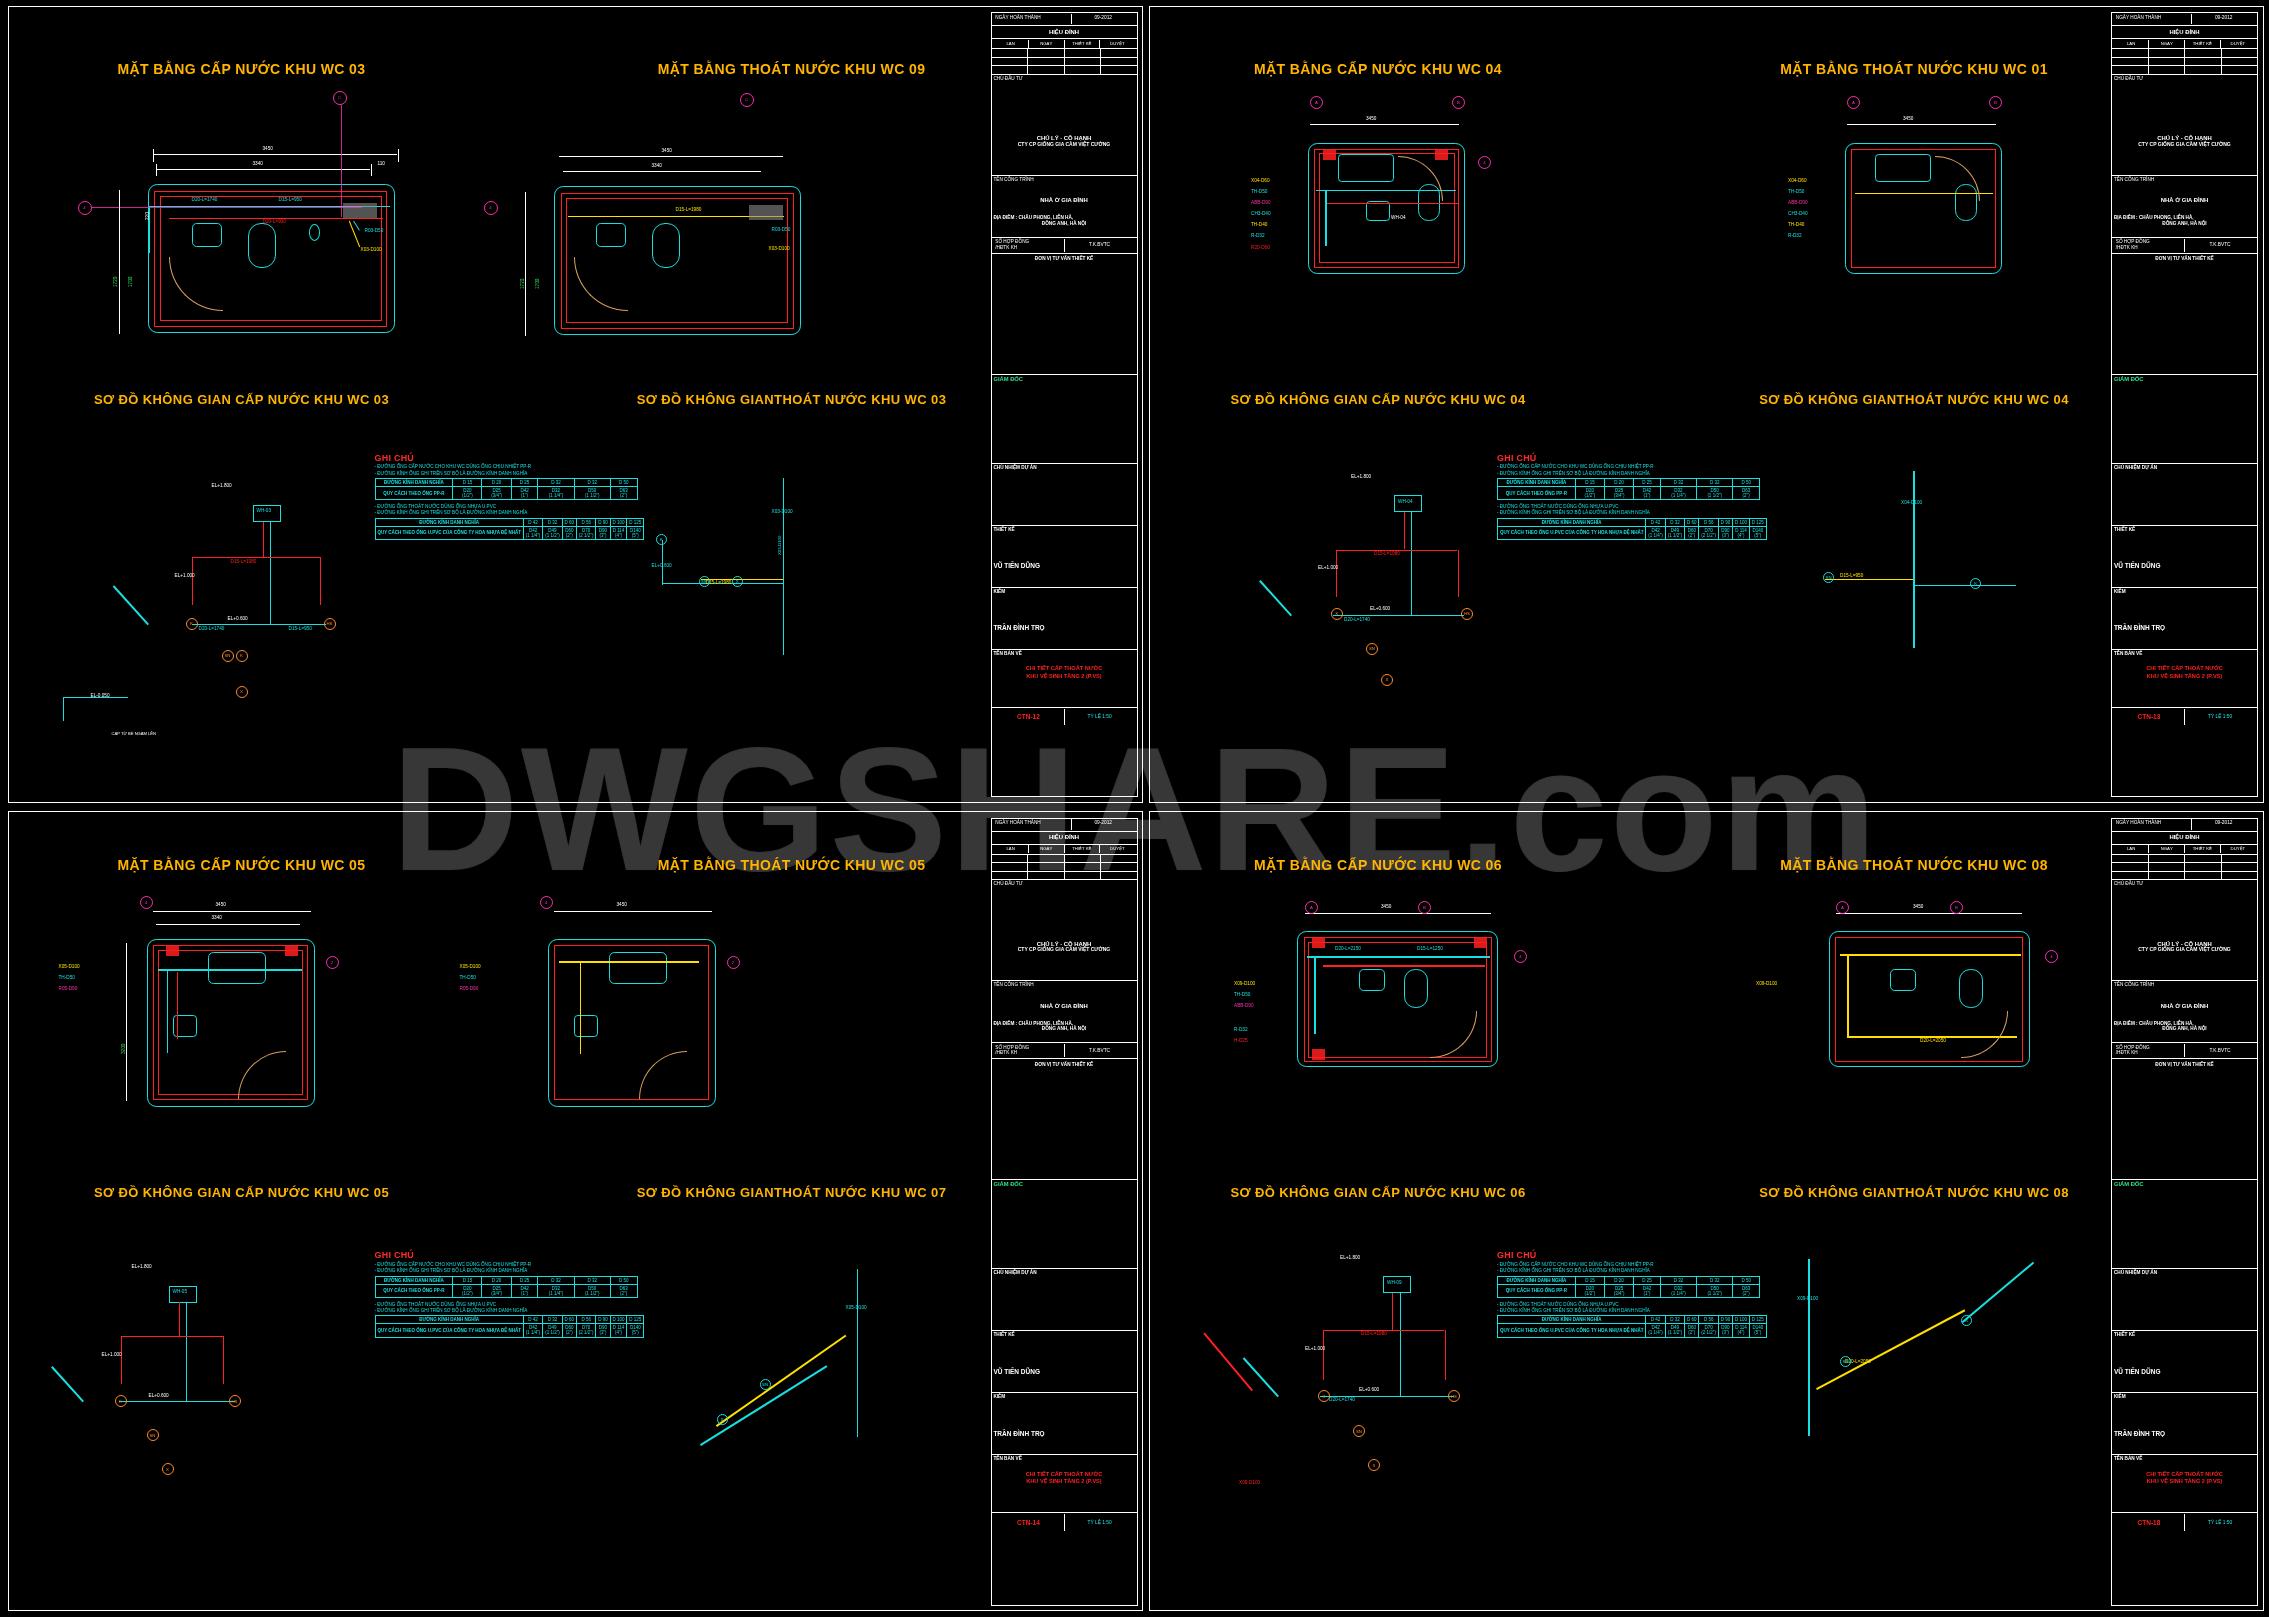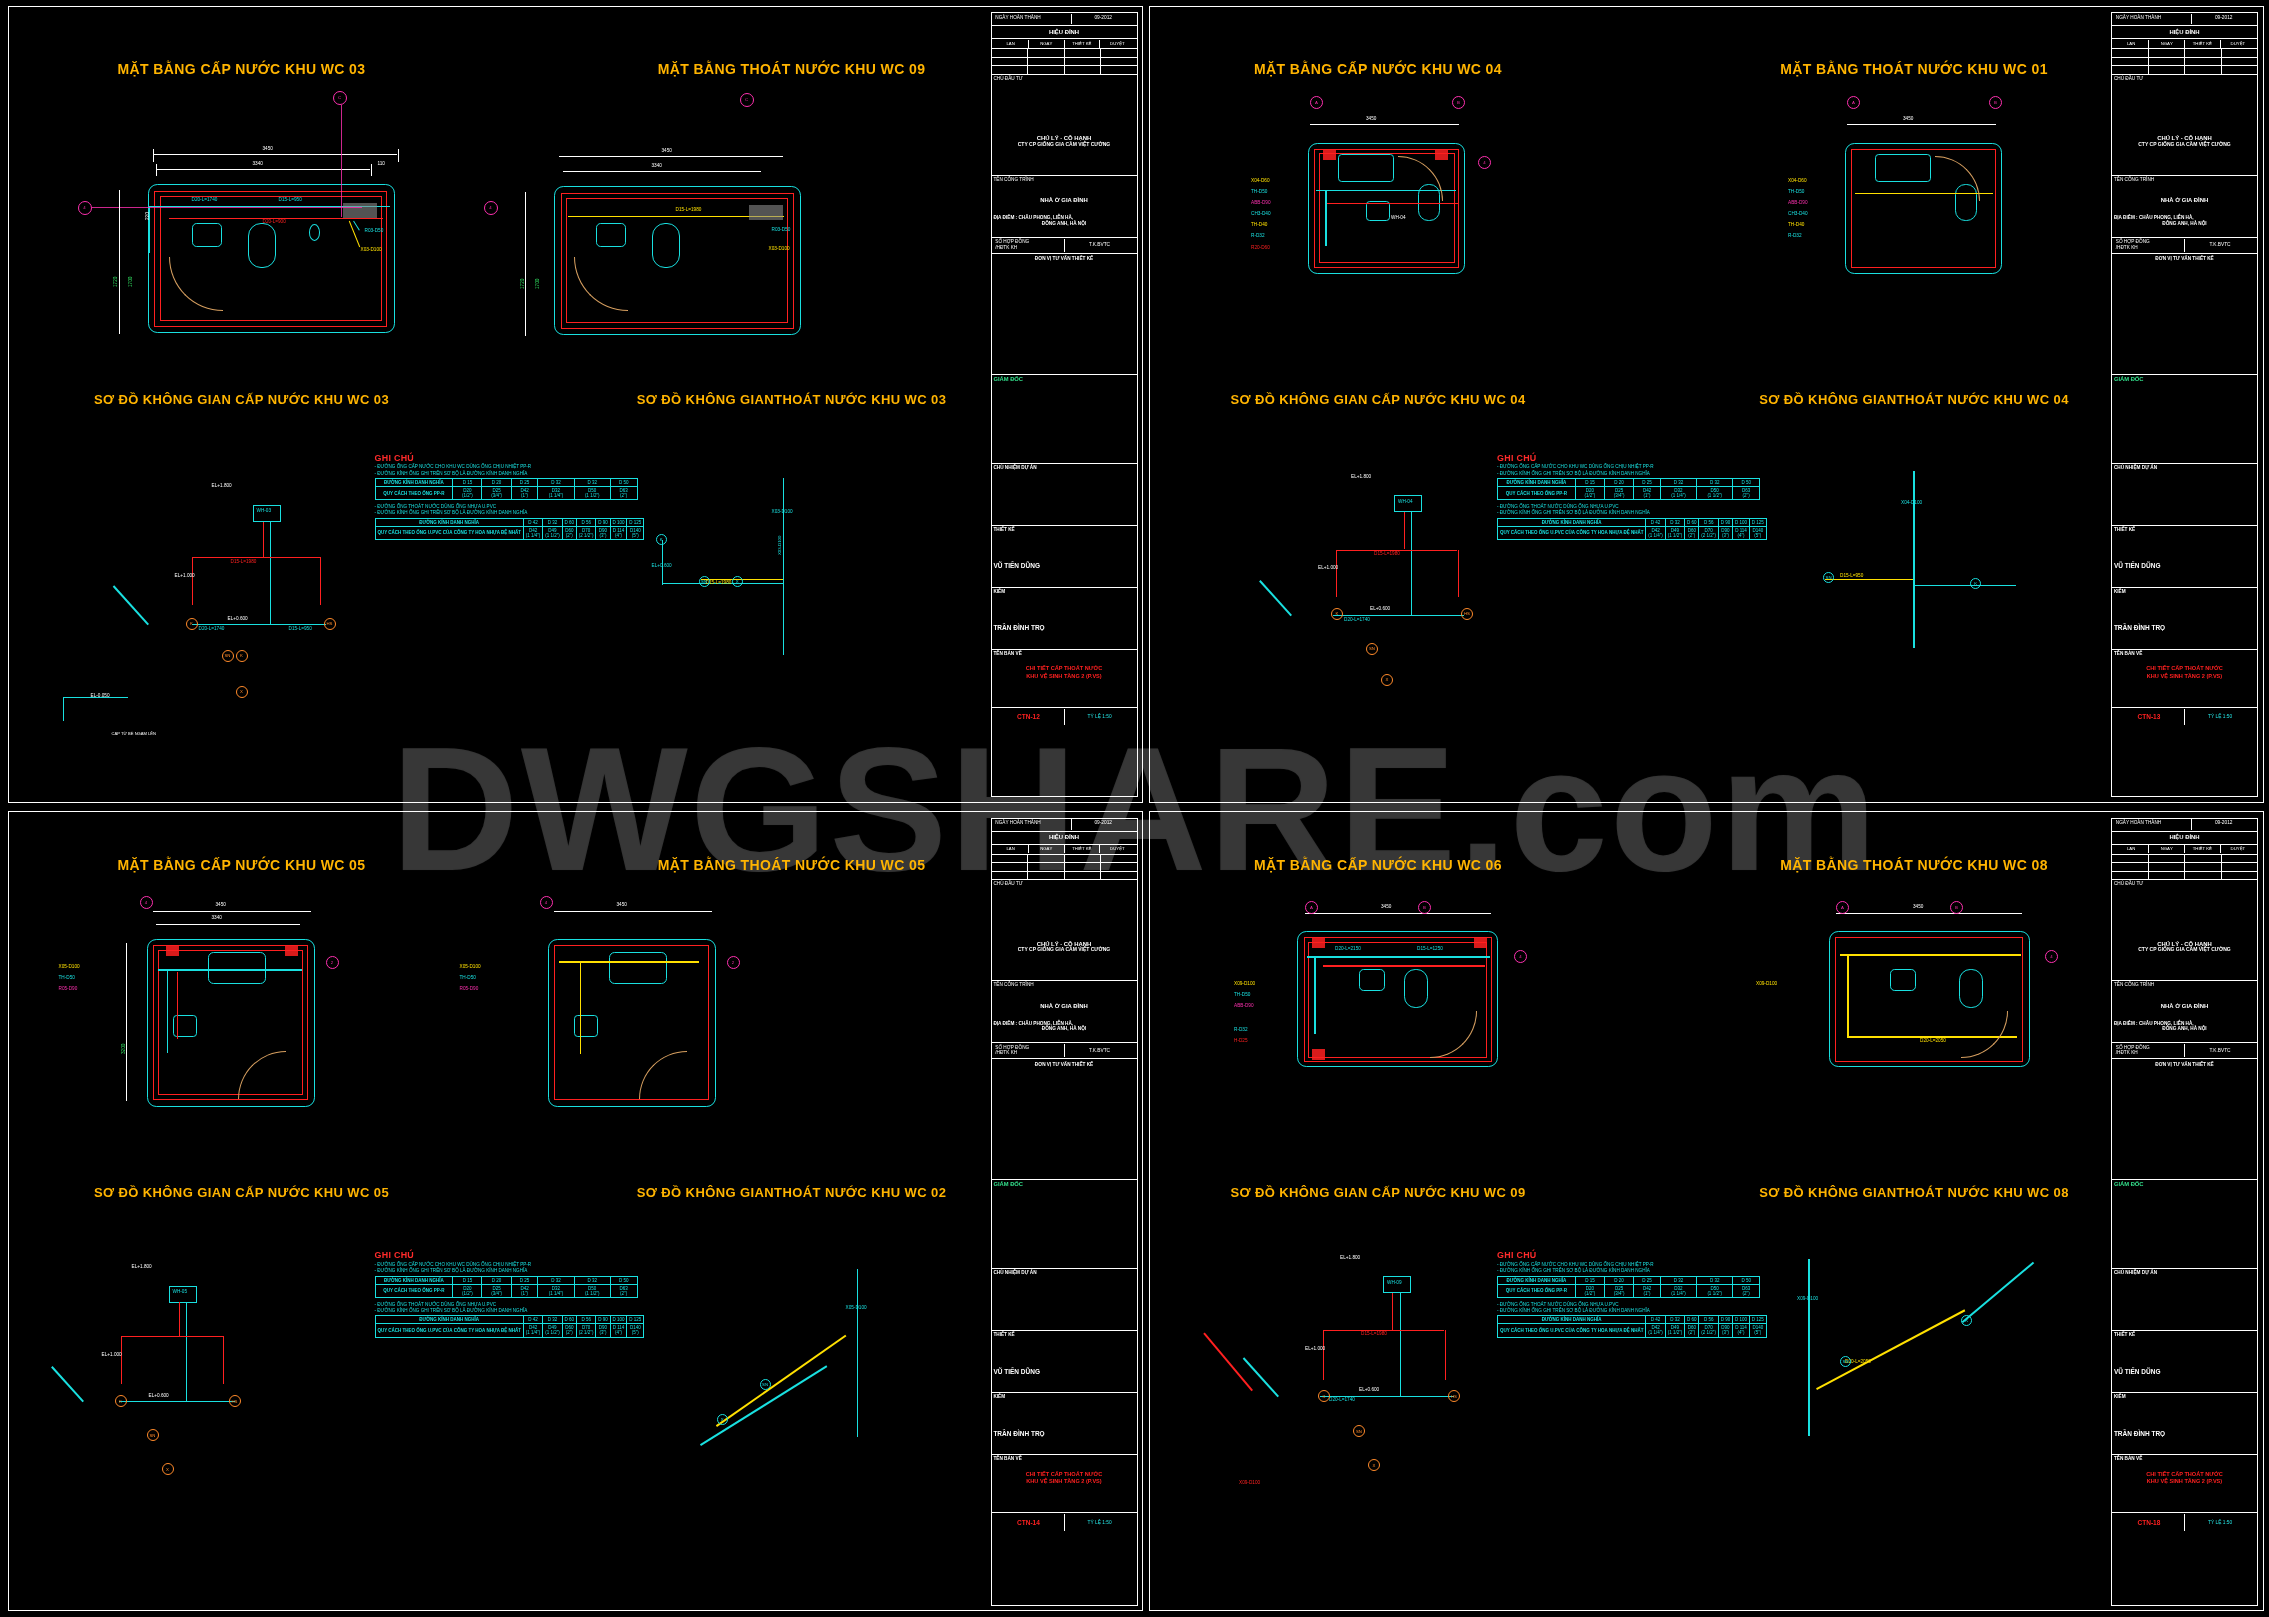--- a/index.html
+++ b/index.html
@@ -543,21 +543,21 @@
         </div>
       </div>
     </div>
   </div>
 
   <div class="quad" style="left:7.5px;top:811px;width:1135px;height:800px;">
 
     <div class="dtitle" style="left:233px;top:45px;">MẶT BẰNG CẤP NƯỚC KHU WC 05</div>
     <div class="dtitle" style="left:783px;top:45px;">MẶT BẰNG THOÁT NƯỚC KHU WC 05</div>
     <div class="dtitle" style="left:233px;top:373px;font-size:13px;">SƠ ĐỒ KHÔNG GIAN CẤP NƯỚC KHU WC 05</div>
-    <div class="dtitle" style="left:783px;top:373px;font-size:13px;">SƠ ĐỒ KHÔNG GIANTHOÁT NƯỚC KHU WC 02</div>
+    <div class="dtitle" style="left:783px;top:373px;font-size:13px;">SƠ ĐỒ KHÔNG GIANTHOÁT NƯỚC KHU WC 07</div>
 
     <div class="hw bg-wht" style="left:144px;top:99px;width:158px;"></div>
     <div class="lbl c-wht" style="left:207px;top:91px;">3450</div>
     <div class="hw bg-wht" style="left:147px;top:112px;width:144px;"></div>
     <div class="lbl c-wht" style="left:203px;top:104px;">3340</div>
     <div class="rrc b-cyan" style="left:138px;top:127px;width:168px;height:168px;border:1.3px solid #19e0e0;"></div>
     <div class="rc b-red" style="left:144px;top:133px;width:155px;height:155px;border:1.3px solid #ff2020;"></div>
     <div class="rc b-red" style="left:149px;top:138px;width:145px;height:145px;border:0.9px solid #ff2020;"></div>
     <div class="rrc b-cyan" style="left:199px;top:140px;width:58px;height:32px;border:1.1px solid #19e0e0;border-radius:5.6px;"></div>
     <div class="rrc b-cyan" style="left:164px;top:203px;width:24px;height:22.4px;border:1.1px solid #19e0e0;border-radius:3.7px;"></div>
@@ -750,21 +750,21 @@
           <span>1:50</span>
         </div>
       </div>
     </div>
   </div>
 
   <div class="quad" style="left:1149px;top:811px;width:1115px;height:800px;">
 
     <div class="dtitle" style="left:228px;top:45px;">MẶT BẰNG CẤP NƯỚC KHU WC 06</div>
     <div class="dtitle" style="left:764px;top:45px;">MẶT BẰNG THOÁT NƯỚC KHU WC 08</div>
-    <div class="dtitle" style="left:228px;top:373px;font-size:13px;">SƠ ĐỒ KHÔNG GIAN CẤP NƯỚC KHU WC 09</div>
+    <div class="dtitle" style="left:228px;top:373px;font-size:13px;">SƠ ĐỒ KHÔNG GIAN CẤP NƯỚC KHU WC 06</div>
     <div class="dtitle" style="left:764px;top:373px;font-size:13px;">SƠ ĐỒ KHÔNG GIANTHOÁT NƯỚC KHU WC 08</div>
 
     <div class="hw bg-wht" style="left:155px;top:101px;width:186px;"></div>
     <div class="lbl c-wht" style="left:231px;top:93px;">3450</div>
     <div class="rrc b-cyan" style="left:147px;top:119px;width:201px;height:136px;border:1.3px solid #19e0e0;"></div>
     <div class="rc b-red" style="left:154px;top:125px;width:188px;height:125px;border:1.3px solid #ff2020;"></div>
     <div class="rc b-red" style="left:158px;top:130px;width:179px;height:116px;border:0.9px solid #ff2020;"></div>
     <div class="hw bg-cyan" style="left:157px;top:144px;width:183px;height:1.9px;"></div>
     <div class="vw bg-cyan" style="left:164px;top:144px;height:78px;width:1.9px;"></div>
     <div class="hw bg-red" style="left:173px;top:153px;width:162px;height:1.9px;"></div>

